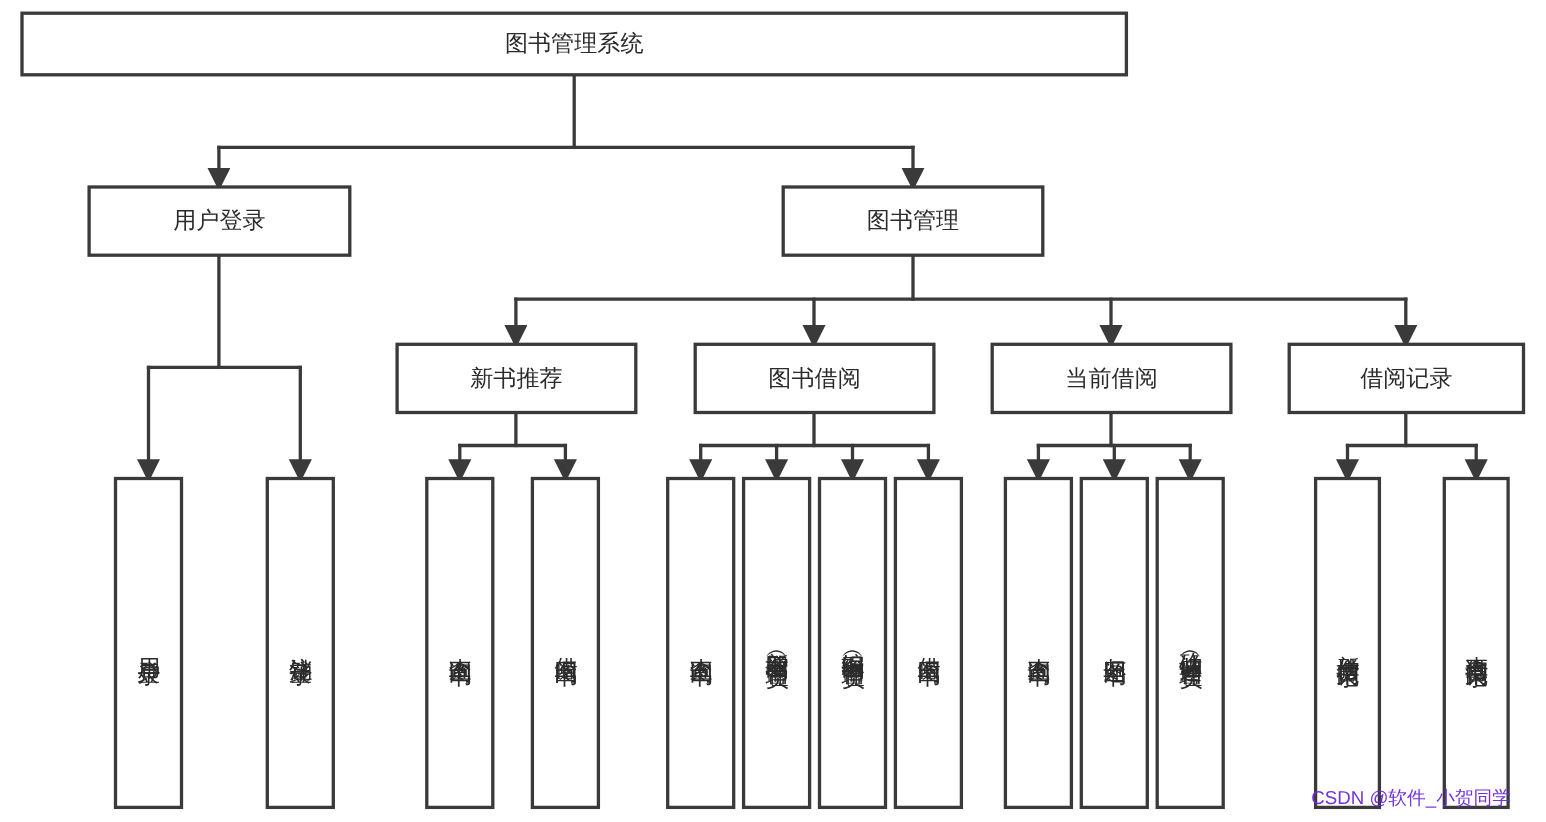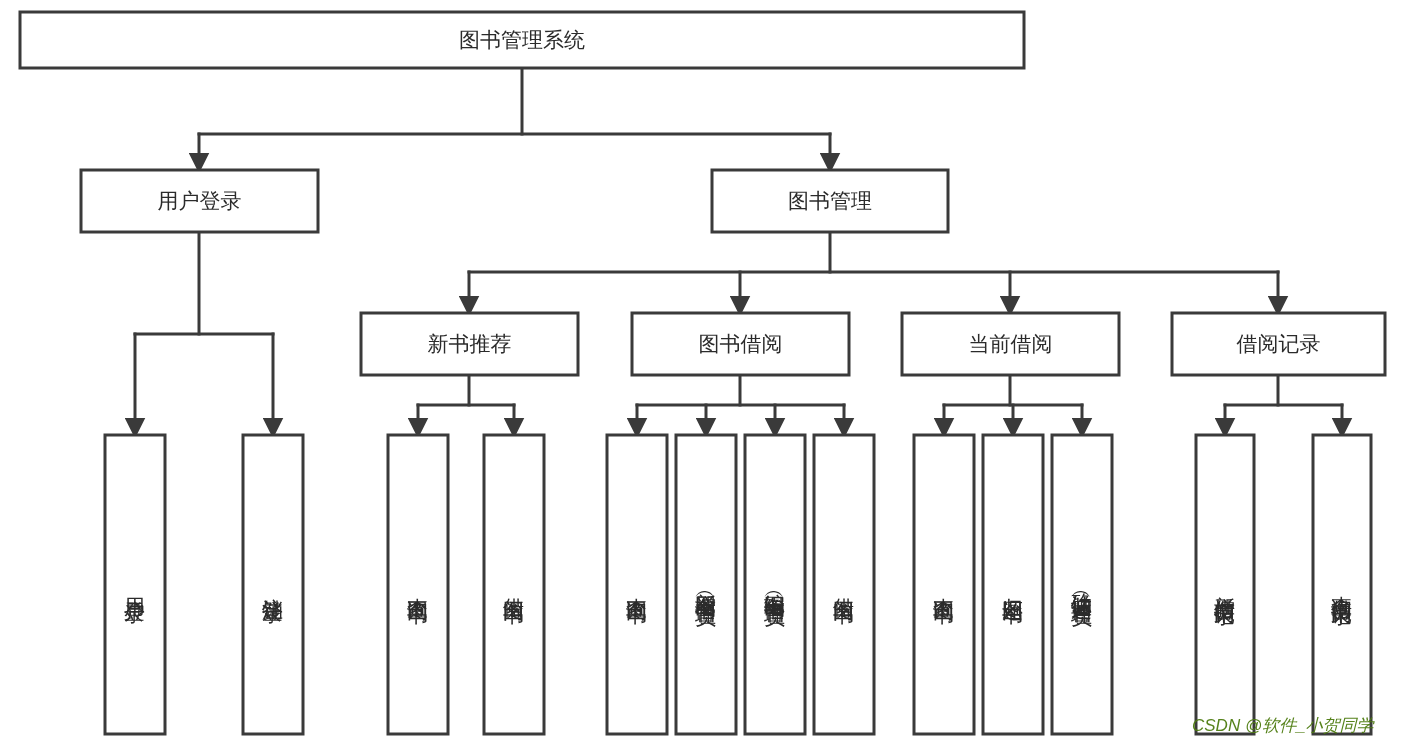--- a/index.html
+++ b/index.html
@@ -8,23 +8,23 @@
   svg#flowchart{position:absolute;left:0;top:0;width:1405px;height:747px;display:block;}
   .node-box{fill:#ffffff;stroke:#3a3a3a;stroke-width:3;}
   .connector{stroke:#3a3a3a;stroke-width:3;fill:none;stroke-linecap:square;}
   .node-label-h{font-family:"Liberation Sans","DejaVu Sans",sans-serif;font-size:21px;fill:#2b2b2b;
      text-anchor:middle;dominant-baseline:middle;}
   .node-label-v{position:absolute;writing-mode:vertical-rl;text-orientation:upright;
      font-family:"Liberation Sans","DejaVu Sans",sans-serif;font-size:21px;color:#2b2b2b;
      letter-spacing:2px;line-height:1;display:flex;align-items:center;justify-content:center;
      white-space:nowrap;pointer-events:none;}
   .leaf-wrap{position:absolute;display:flex;align-items:center;justify-content:center;}
-  #watermark{position:absolute;color:#4d7c0f;font-size:17px;
+  #watermark{position:absolute;color:#6d28d9;font-size:17px;
      font-family:"Liberation Sans","DejaVu Sans",sans-serif;white-space:nowrap;
-     left:1192px;top:714px;opacity:.95;font-style:italic;}
+     left:1192px;top:714px;opacity:.95;}
 </style>
 </head>
 <body>
 
 <div id="diagram-root">
   <svg id="flowchart" viewBox="0 0 1405 747">
     <defs>
       <marker id="arrow" viewBox="0 0 12 12" refX="10" refY="6" markerWidth="7" markerHeight="7" orient="auto-start-reverse" markerUnits="strokeWidth">
         <path d="M 0 0 L 12 6 L 0 12 z" fill="#3a3a3a"></path>
       </marker>

